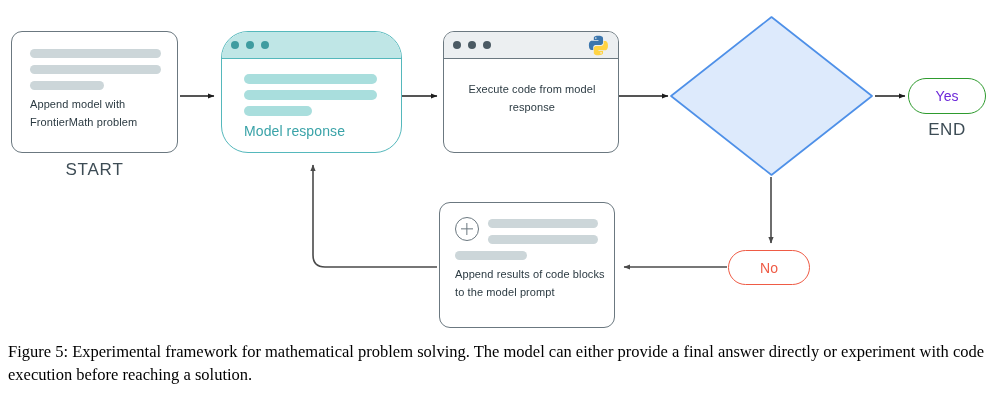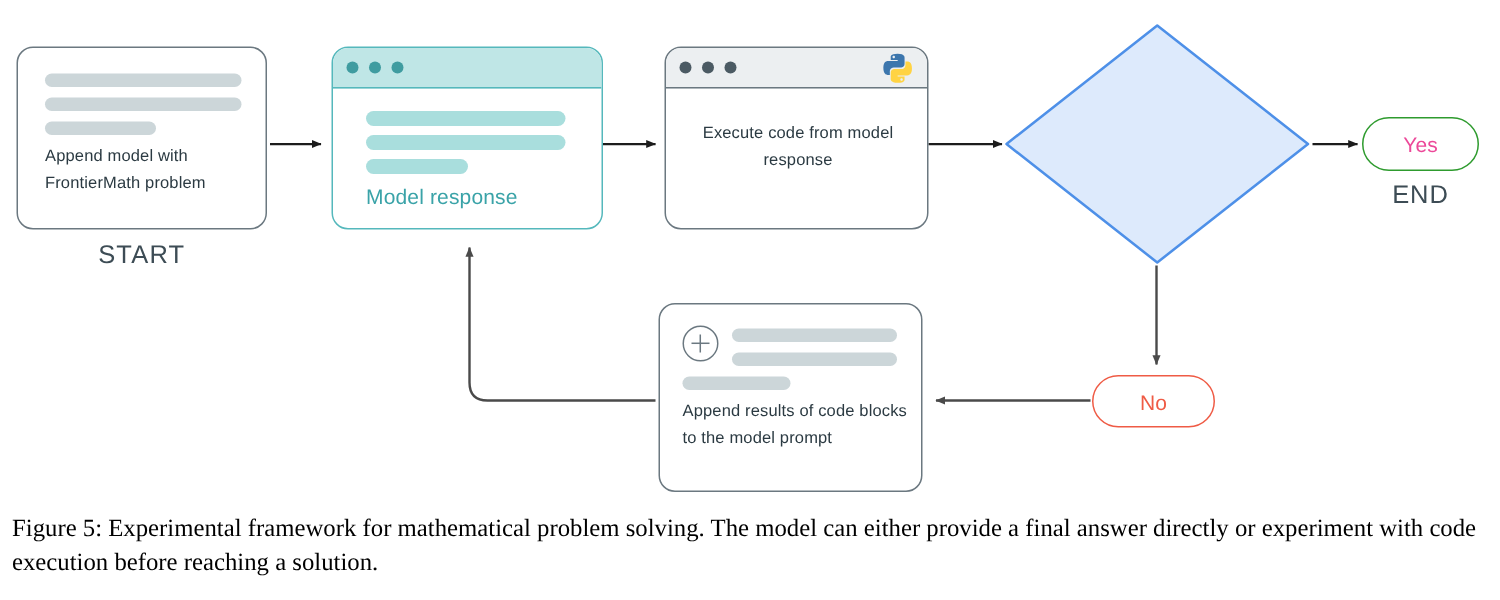--- a/index.html
+++ b/index.html
@@ -77,21 +77,21 @@
   }
 
   
   .pill {
     position: absolute;
     display: flex; align-items: center; justify-content: center;
     border-radius: 999px;
     font-size: 14px;
     background: #ffffff;
   }
-  .pill.yes { border: 1.7px solid #2e9b2e; color: #ec4899; }
+  .pill.yes { border: 1.7px solid #2e9b2e; color: #6d28d9; }
   .pill.no  { border: 1.7px solid #ef5b45; color: #ef5b45; }
 
   
   .pluscircle {
     position: absolute;
     width: 24px; height: 24px; border-radius: 50%;
     border: 1.3px solid #6b7880;
   }
   .pluscircle::before, .pluscircle::after {
     content: ""; position: absolute; background: #6b7880;
@@ -144,21 +144,21 @@
   </svg>
 
   <div class="card gray" style="left:11px; top:31px; width:167px; height:122px;">
     <div class="sk" style="position:absolute; left:18px; top:17px; width:131px;"></div>
     <div class="sk" style="position:absolute; left:18px; top:33px; width:131px;"></div>
     <div class="sk" style="position:absolute; left:18px; top:49px; width:74px;"></div>
     <div class="cardtext" style="left:18px; top:64px; width:141px;">Append model with FrontierMath problem</div>
   </div>
   <div class="nodelabel" style="left:11px; top:160px; width:167px;">START</div>
 
-  <div class="card teal" style="left:221px; top:31px; width:181px; height:122px;">
+  <div class="card teal" style="left:221px; top:31px; width:181px; height:122px;border-radius:27px;">
     <div class="chrome">
       <div class="dots">
         <span class="dot"></span>
         <span class="dot"></span>
         <span class="dot"></span>
       </div>
     </div>
     <div class="sk teal" style="position:absolute; left:22px; top:42px; width:133px;"></div>
     <div class="sk teal" style="position:absolute; left:22px; top:58px; width:133px;"></div>
     <div class="sk teal" style="position:absolute; left:22px; top:74px; width:68px;"></div>

